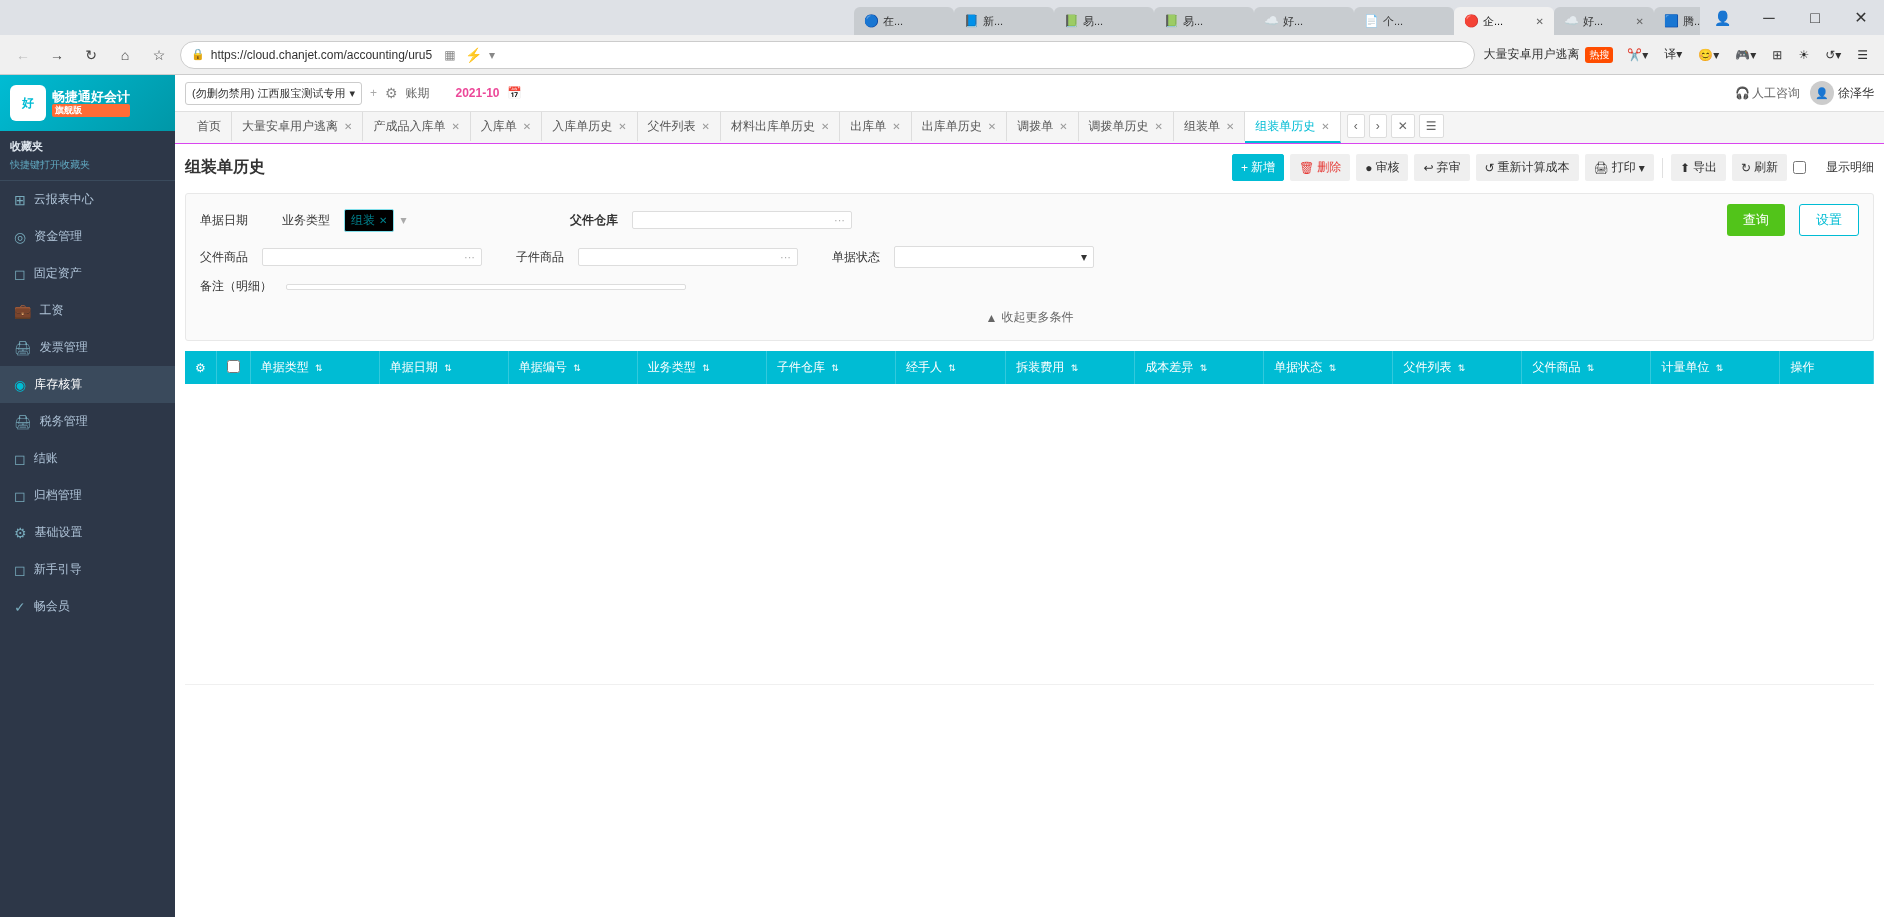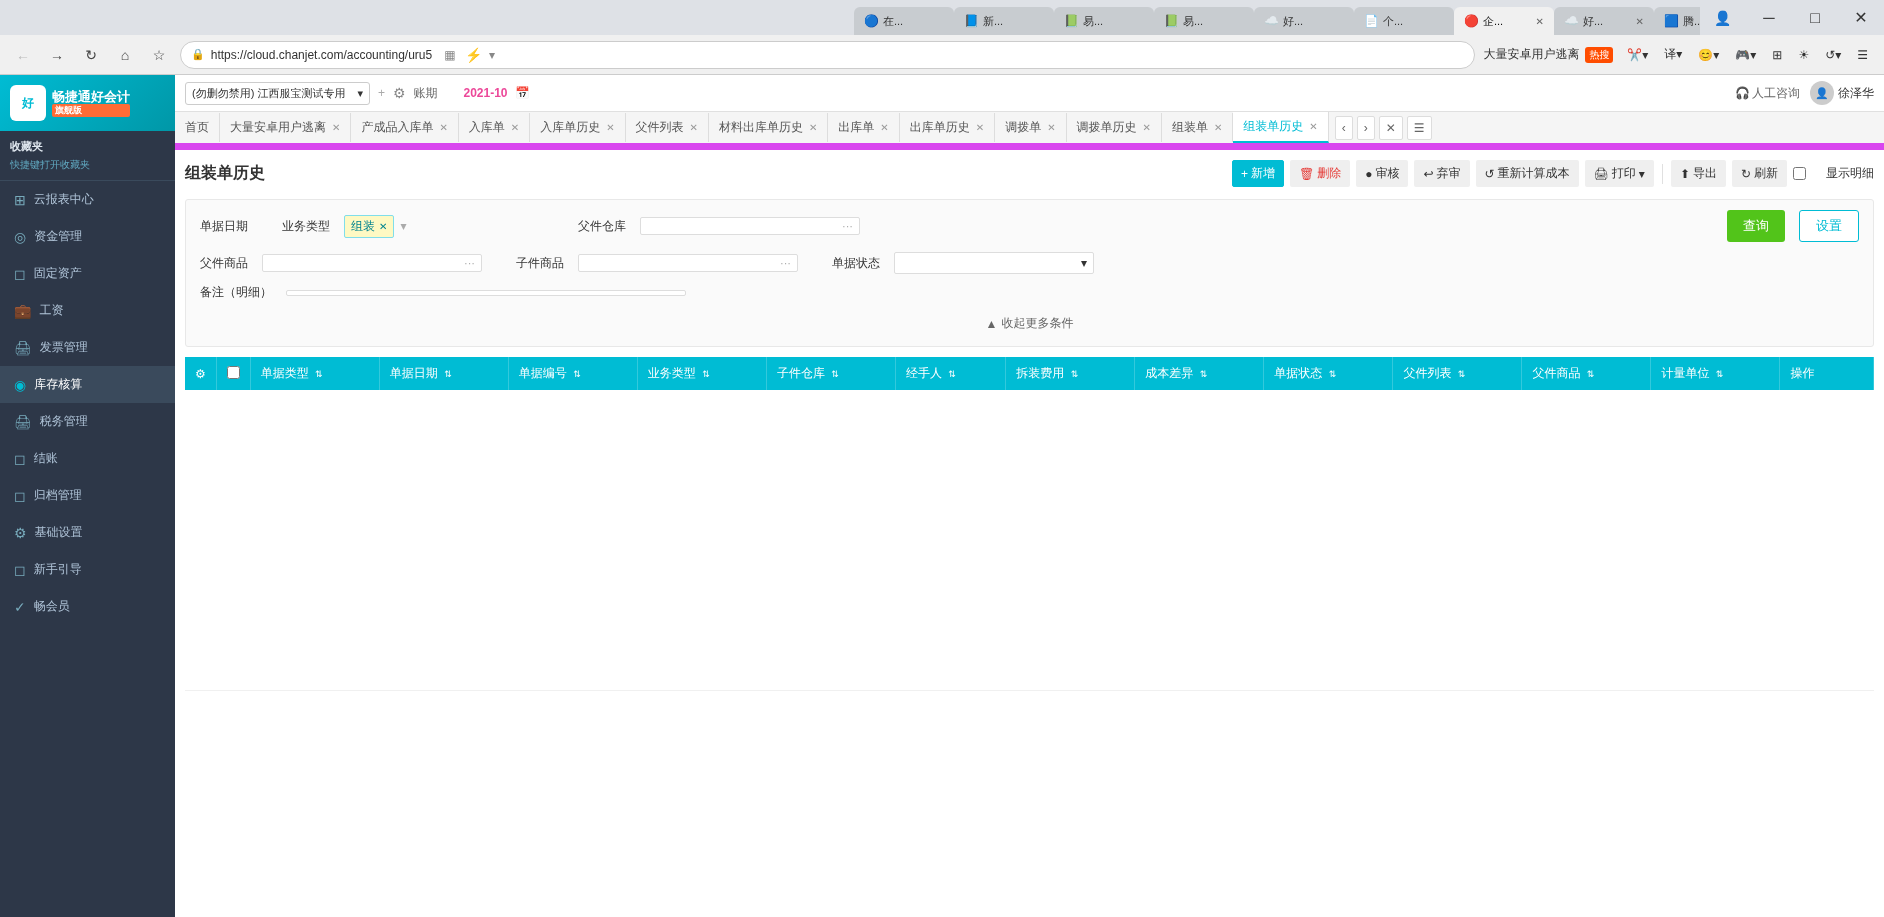--- a/index.html
+++ b/index.html
@@ -170,21 +170,21 @@
       font-size: 12px;
     }
     .company-selector {
       border: 1px solid #ccc;
       border-radius: 3px;
       padding: 3px 6px;
       font-size: 11px;
       color: #333;
       display: flex;
       align-items: center;
-      gap: 12px;
+      gap: 4px;
       cursor: pointer;
     }
     .period-label {
       color: #666;
       font-size: 12px;
     }
     .header-right {
       margin-left: auto;
       display: flex;
       align-items: center;
@@ -212,24 +212,24 @@
       display: flex;
       align-items: center;
       justify-content: center;
       font-size: 11px;
       color: #555;
     }
 
     
     .tab-bar {
       background: #f5f5f5;
-      border-bottom: 7px solid #d946ef;
-      display: flex;
-      align-items: center;
-      padding: 0 0;
+      border-bottom: 1px solid #d946ef;
+      display: flex;
+      align-items: flex-start;
+      padding: 0 12px;
       overflow-x: auto;
       flex-wrap: nowrap;
       white-space: nowrap;
     }
     .tab-bar::-webkit-scrollbar { height: 3px; }
     .app-tab {
       display: inline-flex;
       align-items: center;
       padding: 6px 10px;
       font-size: 12px;
@@ -356,21 +356,21 @@
       padding: 2px 8px;
     }
     .date-range-text {
       font-size: 11px;
       color: #00bcd4;
       margin-left: 6px;
     }
     .filter-tag {
       display: inline-flex;
       align-items: center;
-      background: #fef9c3;
+      background: #000000;
       border: 1px solid #80deea;
       border-radius: 2px;
       padding: 2px 6px;
       font-size: 12px;
       color: #00838f;
       gap: 4px;
     }
     .filter-tag .tag-x { cursor: pointer; color: #00838f; font-size: 10px; }
     .filter-input-area {
       display: flex;
@@ -774,21 +774,21 @@
 
           <span class="filter-label" style="margin-left:20px;">业务类型</span>
           <div style="display:flex;align-items:center;gap:6px;min-width:200px;">
             <div class="filter-tag">
               <span>组装</span>
               <span class="tag-x">✕</span>
             </div>
             <span style="color:#aaa;">▾</span>
           </div>
 
-          <span class="filter-label" style="margin-left:20px;">父件仓库</span>
+          <span class="filter-label" style="margin-left:12px;font-weight:bold;">父件仓库</span>
           <div class="filter-input-area" style="min-width:220px;">
             <span style="flex:1;color:#ccc;"></span>
             <span style="color:#aaa;font-size:11px;">···</span>
           </div>
 
           <div class="filter-actions">
             <button class="action-query-btn">
               <span>查询</span>
             </button>
             <button class="action-settings-btn">

